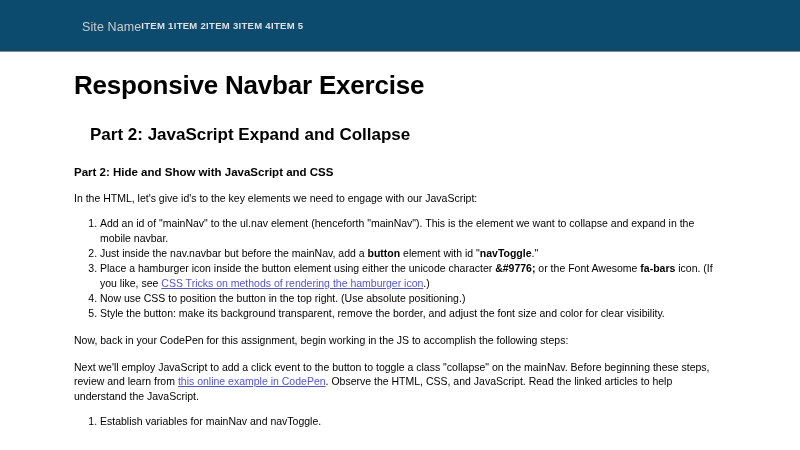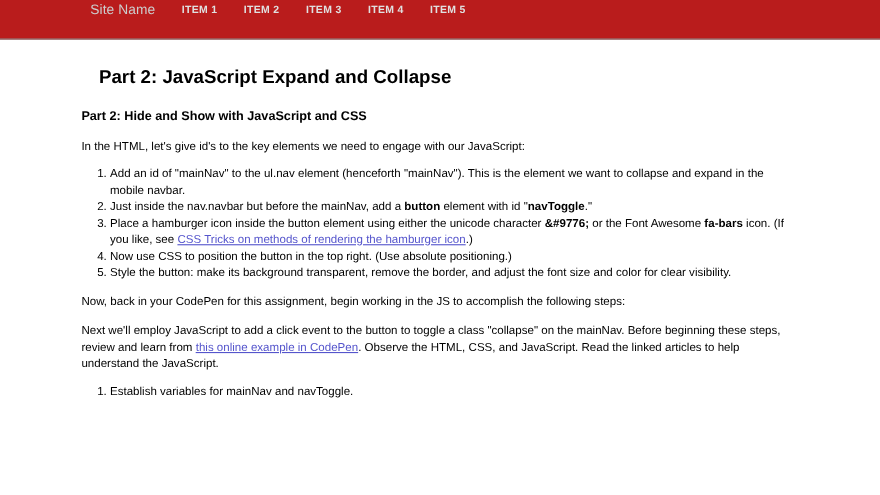--- a/index.html
+++ b/index.html
@@ -9,25 +9,25 @@
     width: 800px;
     height: 450px;
     background: #ffffff;
     font-family: "Liberation Sans", sans-serif;
     overflow: hidden;
   }
 
   
   .navbar {
     width: 100%;
-    height: 36px;
-    background: #b91c1c;
+    height: 52px;
+    background: #0c4a6e;
     border-bottom: 1px solid #8a8a8a;
     display: flex;
-    align-items: flex-start;
+    align-items: center;
     padding-left: 82px;
     position: relative;
   }
   .nav-list {
     list-style: none;
     margin: 0;
     padding: 0;
     display: flex;
     align-items: center;
   }
@@ -42,21 +42,20 @@
   }
   .nav-link {
     color: #e0e0e0;
     font-size: 9.5px;
     font-weight: bold;
     text-decoration: none;
     text-transform: uppercase;
     letter-spacing: 0.3px;
     white-space: nowrap;
     display: block;
-    margin-left: 24px;
   }
   .nav-item-spacer { margin-left: 36px; }
   .nav-item-gap { margin-left: 40px; }
 
   
   .content {
     padding: 0 74px;
     color: #000000;
   }
   h1.page-title {
@@ -117,20 +116,21 @@
       <a class="nav-link" href="#">ITEM 4</a>
     </li>
     <li class="nav-item-gap">
       <a class="nav-link" href="#">ITEM 5</a>
     </li>
   </ul>
 </nav>
 
 <main class="content">
 
+  <h1 class="page-title">Responsive Navbar Exercise</h1>
 
   <h2 class="part-title">Part 2: JavaScript Expand and Collapse</h2>
 
   <h3 class="sub-title">Part 2: Hide and Show with JavaScript and CSS</h3>
 
 
   <p class="body-text">In the HTML, let's give id's to the key elements we need to engage with our JavaScript:</p>
 
   <ol class="steps" id="html-steps">
       <li>Add an id of "mainNav" to the ul.nav element (henceforth "mainNav"). This is the element we want to collapse and expand in the mobile navbar.</li>

